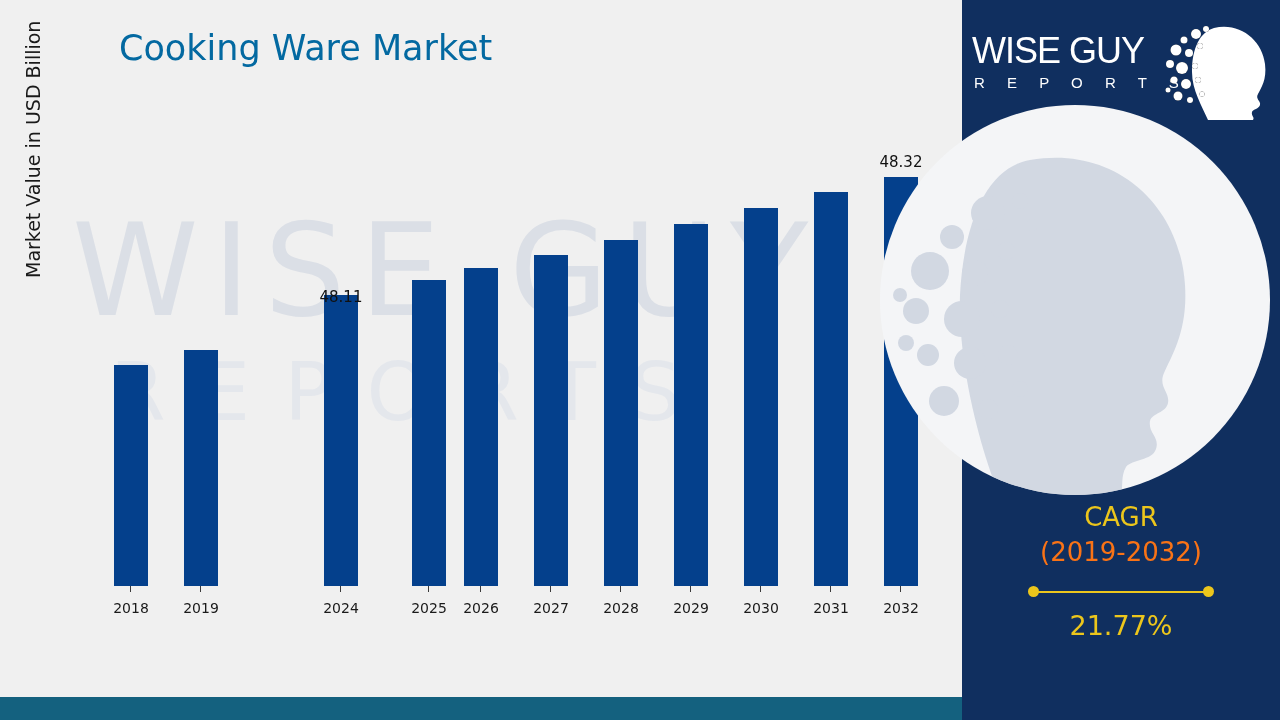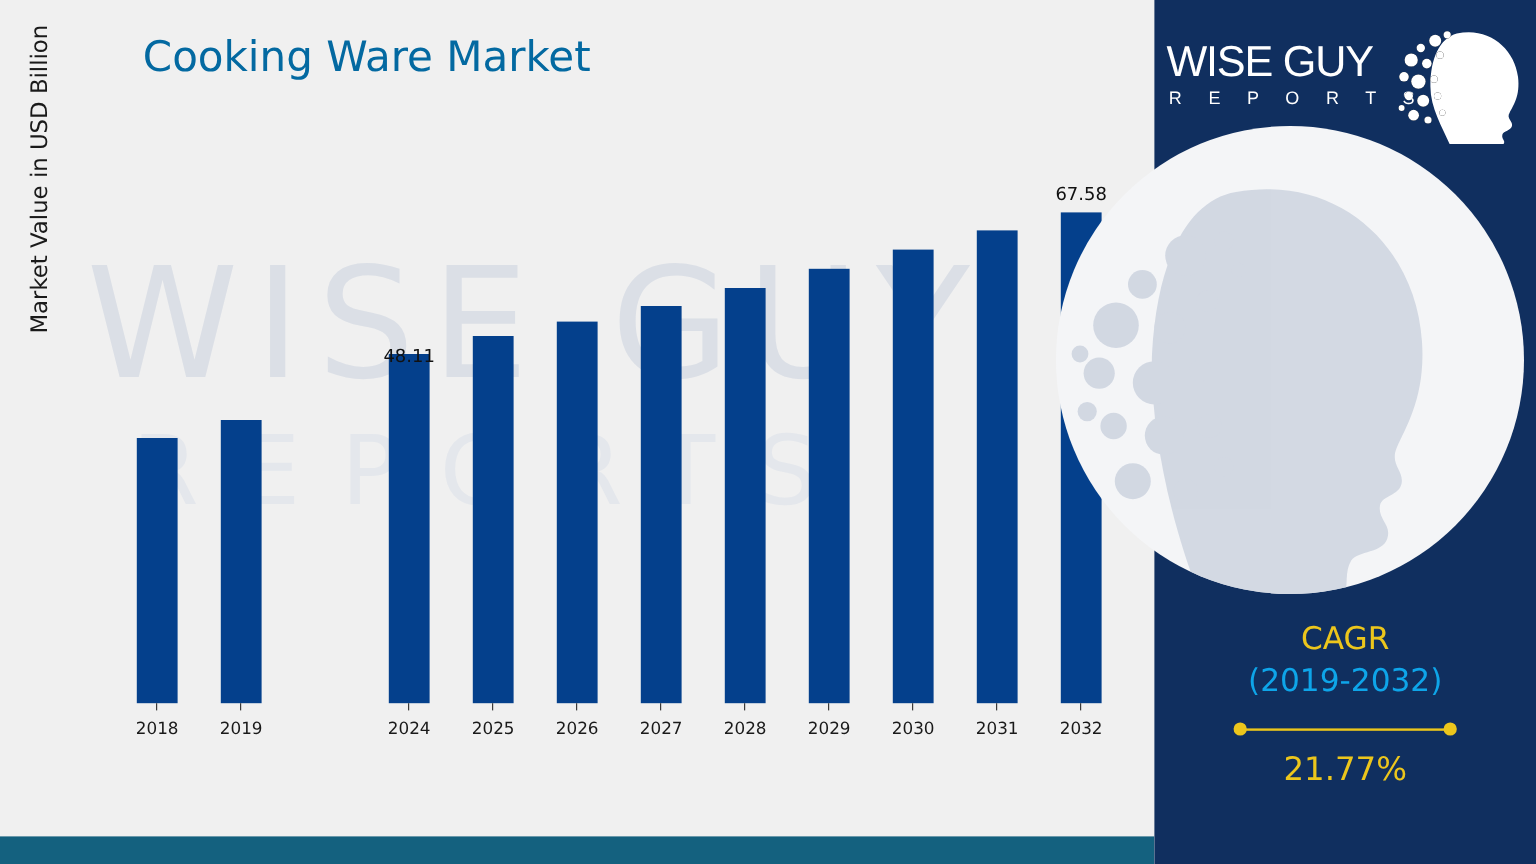--- a/index.html
+++ b/index.html
@@ -177,30 +177,29 @@
   }
   #logo-head { position: absolute; left: 196px; top: -2px; }
 
   
   #cagr-block {
     position: absolute;
     left: 0; top: 500px;
     width: 318px;
     text-align: center;
     z-index: 6;
-    margin-top: 16px;
   }
   #cagr-title {
     font-size: 26px;
     color: #ecc61c;
     line-height: 34px;
   }
   #cagr-period {
     font-size: 26px;
-    color: #0ea5e9;
+    color: #f97316;
     line-height: 36px;
   }
   #cagr-divider {
     position: relative;
     margin: 16px auto 12px auto;
     width: 186px;
     height: 12px;
   }
   #cagr-divider .line {
     position: absolute;
@@ -246,21 +245,21 @@
         <div class="bar" style="height: 236.167px; background: rgb(4, 64, 140);"></div>
         <div class="tick"></div>
         <div class="x-label">2019</div>
       </div>
       <div class="bar-slot" style="left: 234px;">
         <div class="bar" style="height: 291.333px; background: rgb(4, 64, 140);"></div>
         <div class="bar-label" style="bottom: 280px; text-align: center;">48.11</div>
         <div class="tick"></div>
         <div class="x-label">2024</div>
       </div>
-      <div class="bar-slot" style="left: 304px;">
+      <div class="bar-slot" style="left: 322px;">
         <div class="bar" style="height: 305.806px; background: rgb(4, 64, 140);"></div>
         <div class="tick"></div>
         <div class="x-label">2025</div>
       </div>
       <div class="bar-slot" style="left: 374px;">
         <div class="bar" style="height: 317.917px; background: rgb(4, 64, 140);"></div>
         <div class="tick"></div>
         <div class="x-label">2026</div>
       </div>
       <div class="bar-slot" style="left: 444px;">
@@ -283,21 +282,21 @@
         <div class="tick"></div>
         <div class="x-label">2030</div>
       </div>
       <div class="bar-slot" style="left: 724px;">
         <div class="bar" style="height: 394.217px; background: rgb(4, 64, 140);"></div>
         <div class="tick"></div>
         <div class="x-label">2031</div>
       </div>
       <div class="bar-slot" style="left: 794px;">
         <div class="bar" style="height: 409.234px; background: rgb(4, 64, 140);"></div>
-        <div class="bar-label" style="bottom: 415.234px;">67.58</div>
+        <div class="bar-label" style="bottom: 415.234px;">48.32</div>
         <div class="tick"></div>
         <div class="x-label">2032</div>
       </div>
     </div>
 
   <div id="bottom-strip"></div>
 </div>
 
 <div id="brand-panel">
 

